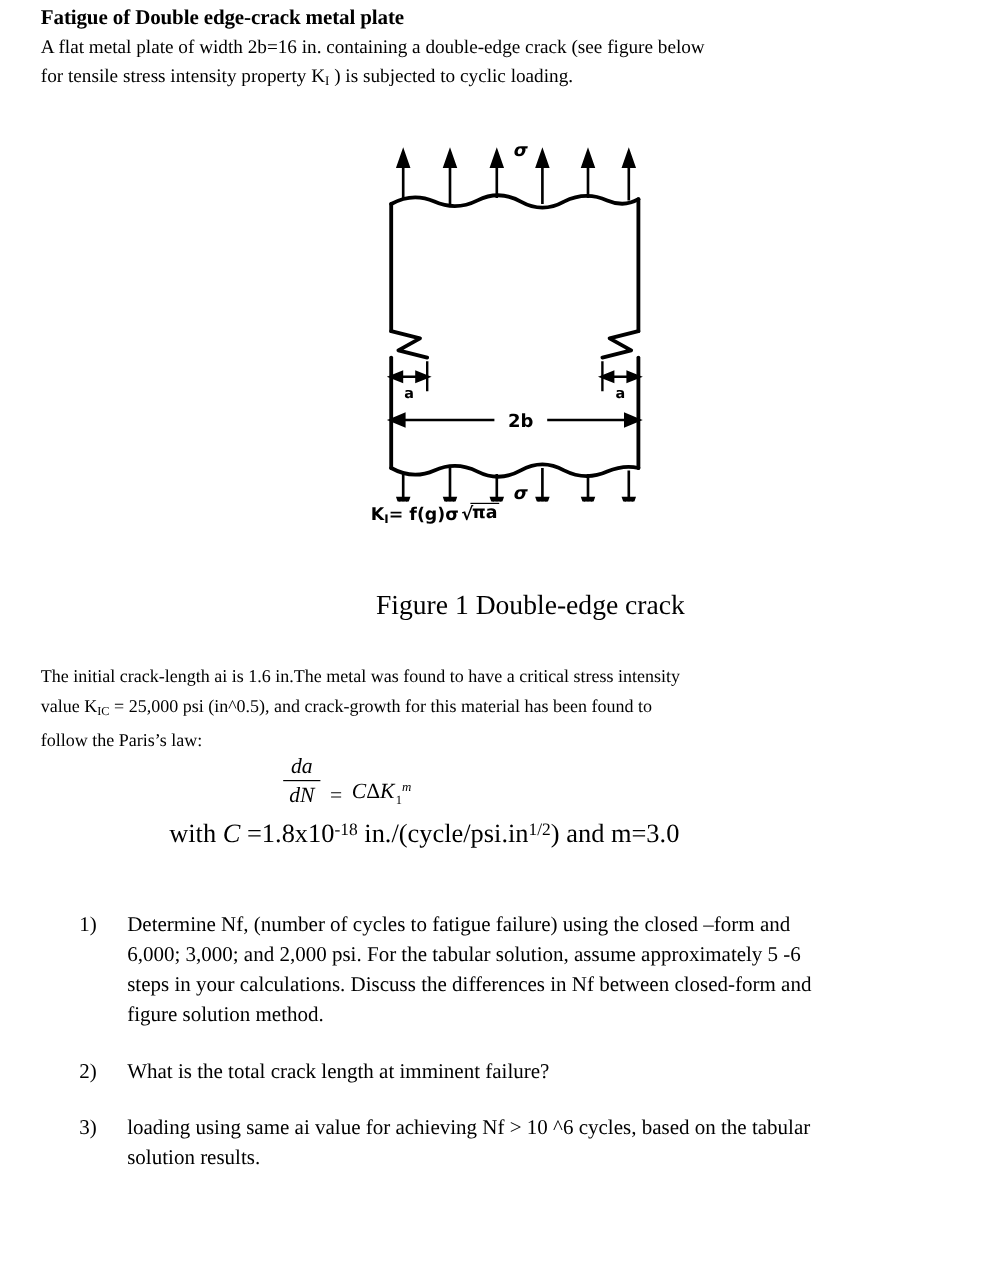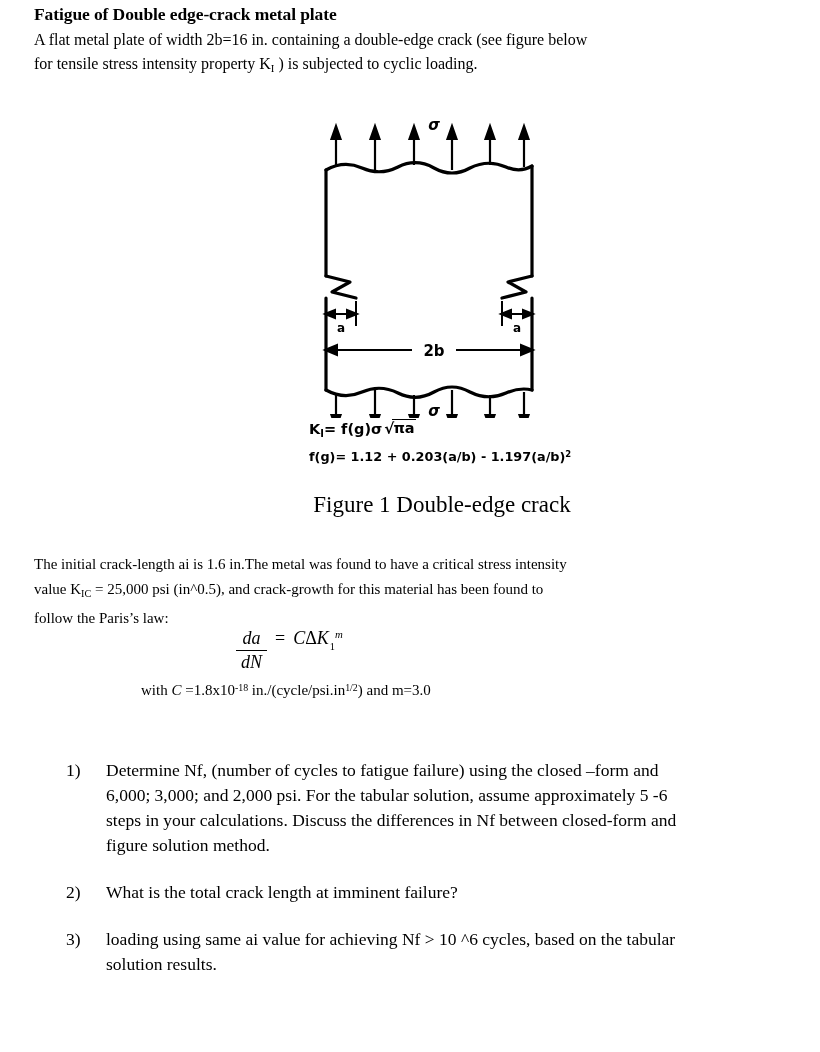--- a/index.html
+++ b/index.html
@@ -102,42 +102,42 @@
   .para-main .ln { display: block; white-space: nowrap; }
 
   
   .paris-eq {
     position: absolute;
     left: 212px;
     top: 628px;
     font-size: 18px;
     font-style: italic;
     display: flex;
-    align-items: flex-start;
+    align-items: flex-end;
   }
   .frac {
     display: inline-flex;
     flex-direction: column;
     align-items: center;
     vertical-align: middle;
   }
   .frac .num { padding: 0 5px 1px 5px; font-style: italic; }
   .frac .bar { width: 100%; height: 1.4px; background: #000; }
   .frac .den { padding: 1px 5px 0 5px; font-style: italic; }
   .eqsign { margin: 0 8px; font-style: normal; }
   .rhs { font-style: italic; position: relative; white-space: nowrap; }
   .rhs .delta { font-style: normal; }
   .rhs .ksub { font-size: 0.58em; font-style: normal; vertical-align: -0.55em; margin-left: 1px; }
   .rhs .msup { font-size: 0.6em; font-style: italic; vertical-align: 0.55em; }
 
   .with-c {
     position: absolute;
     left: 117px;
     top: 682px;
-    font-size: 15px;
+    font-size: 22px;
     white-space: nowrap;
   }
   .with-c .cital { font-style: italic; }
 
   
   .questions {
     position: absolute;
     left: 0;
     top: 758px;
     width: 820px;
@@ -273,21 +273,20 @@
         <polygon points="229,232 217,227 217,237"></polygon>
       </g>
       <text x="130" y="238" font-family="DejaVu Sans, sans-serif" font-size="15" font-weight="bold" text-anchor="middle" fill="#000">2b</text>
 
       <text x="130" y="298" font-family="DejaVu Sans, sans-serif" font-size="15" font-weight="bold" font-style="italic" text-anchor="middle" fill="#000">σ</text>
     </svg>
   </div>
 
   <div class="formula-block">
     <span class="f1"><span>K</span><sub class="small">I</sub><span>= f(g)σ</span><span class="sqrt-wrap"><span class="sqrt-sym">√</span><span class="radicand">πa</span></span></span>
-    <span class="f2"><span>f(g)= 1.12 + 0.203(a/b) - 1.197(a/b)</span><sup class="small">2</sup></span>
   </div>
 
   <div class="fig-caption">
     <span>Figure 1 Double-edge crack</span>
   </div>
 
   <div class="para-main">
     <span class="ln">The initial crack-length ai  is 1.6 in.The metal was found to have a critical stress intensity</span>
     <span class="ln"><span>value K</span><sub class="small">IC</sub><span> = 25,000 psi (in^0.5), and crack-growth for this material has been found to</span></span>
     <span class="ln">follow the Paris’s law:</span>

